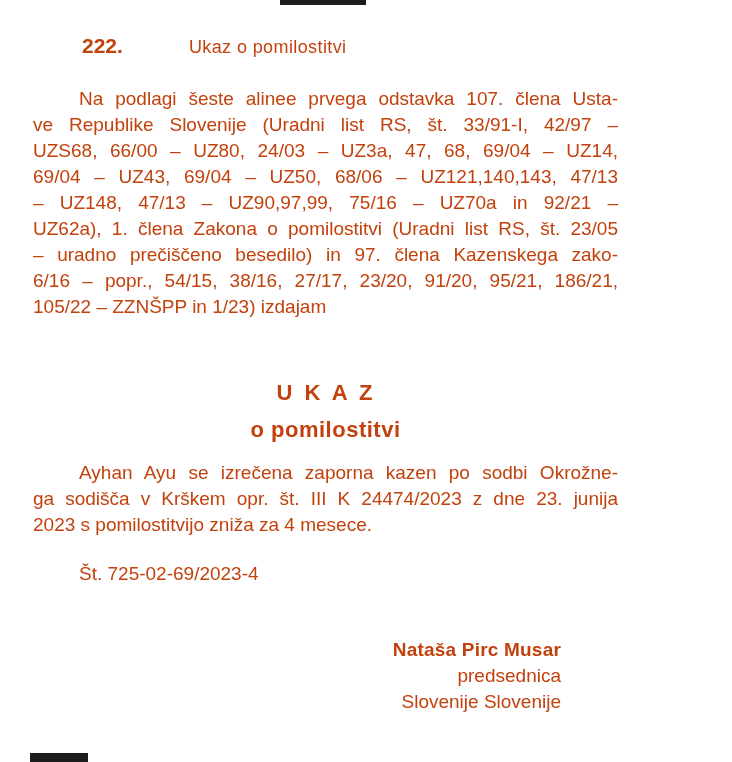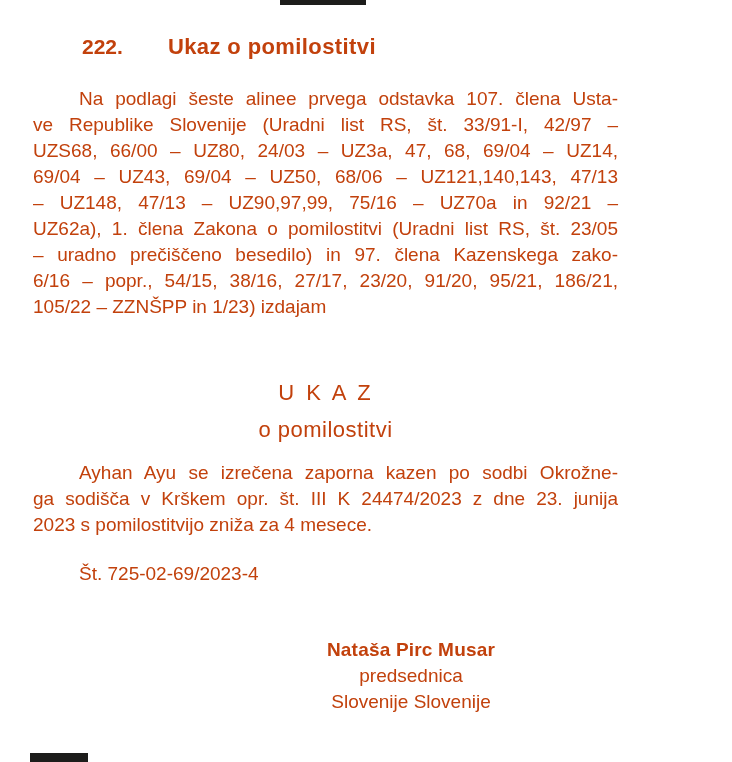--- a/index.html
+++ b/index.html
@@ -25,23 +25,23 @@
     top: 34px;
     display: flex;
     align-items: baseline;
     white-space: nowrap;
   }
   .article-number {
     font-size: 21px;
     font-weight: bold;
   }
   .article-title {
-    font-size: 22px;
-    font-weight: bold;
-    margin-left: 45px;
+    font-size: 18px;
+    font-weight: normal;
+    margin-left: 66px;
     letter-spacing: 0.4px;
   }
 
   .text-col {
     position: absolute;
     left: 33px;
     width: 585px;
     font-size: 19px;
     line-height: 26px;
   }
@@ -51,42 +51,42 @@
   .jline { text-align: justify; text-align-last: justify; }
   .lline { text-align: left; text-align-last: left; }
   .indent { text-indent: 46px; }
 
   .decree-heading {
     position: absolute;
     left: 33px;
     top: 374px;
     width: 585px;
     text-align: center;
-    font-weight: normal;
+    font-weight: bold;
     font-size: 22px;
     line-height: 37px;
   }
   .decree-title { letter-spacing: 2px; word-spacing: 2px; }
   .decree-subtitle { letter-spacing: 0.5px; }
 
   .reference-block {
     position: absolute;
     left: 79px;
     top: 561px;
     font-size: 19px;
     line-height: 26px;
     white-space: nowrap;
   }
 
   .signature-block {
     position: absolute;
     left: 261px;
     top: 637px;
     width: 300px;
-    text-align: center;
+    text-align: right;
     font-size: 19px;
     line-height: 26px;
   }
   .signature-name { font-weight: bold; letter-spacing: 0.2px; }
 </style>
 </head>
 <body>
 
 <div class="page">
 

